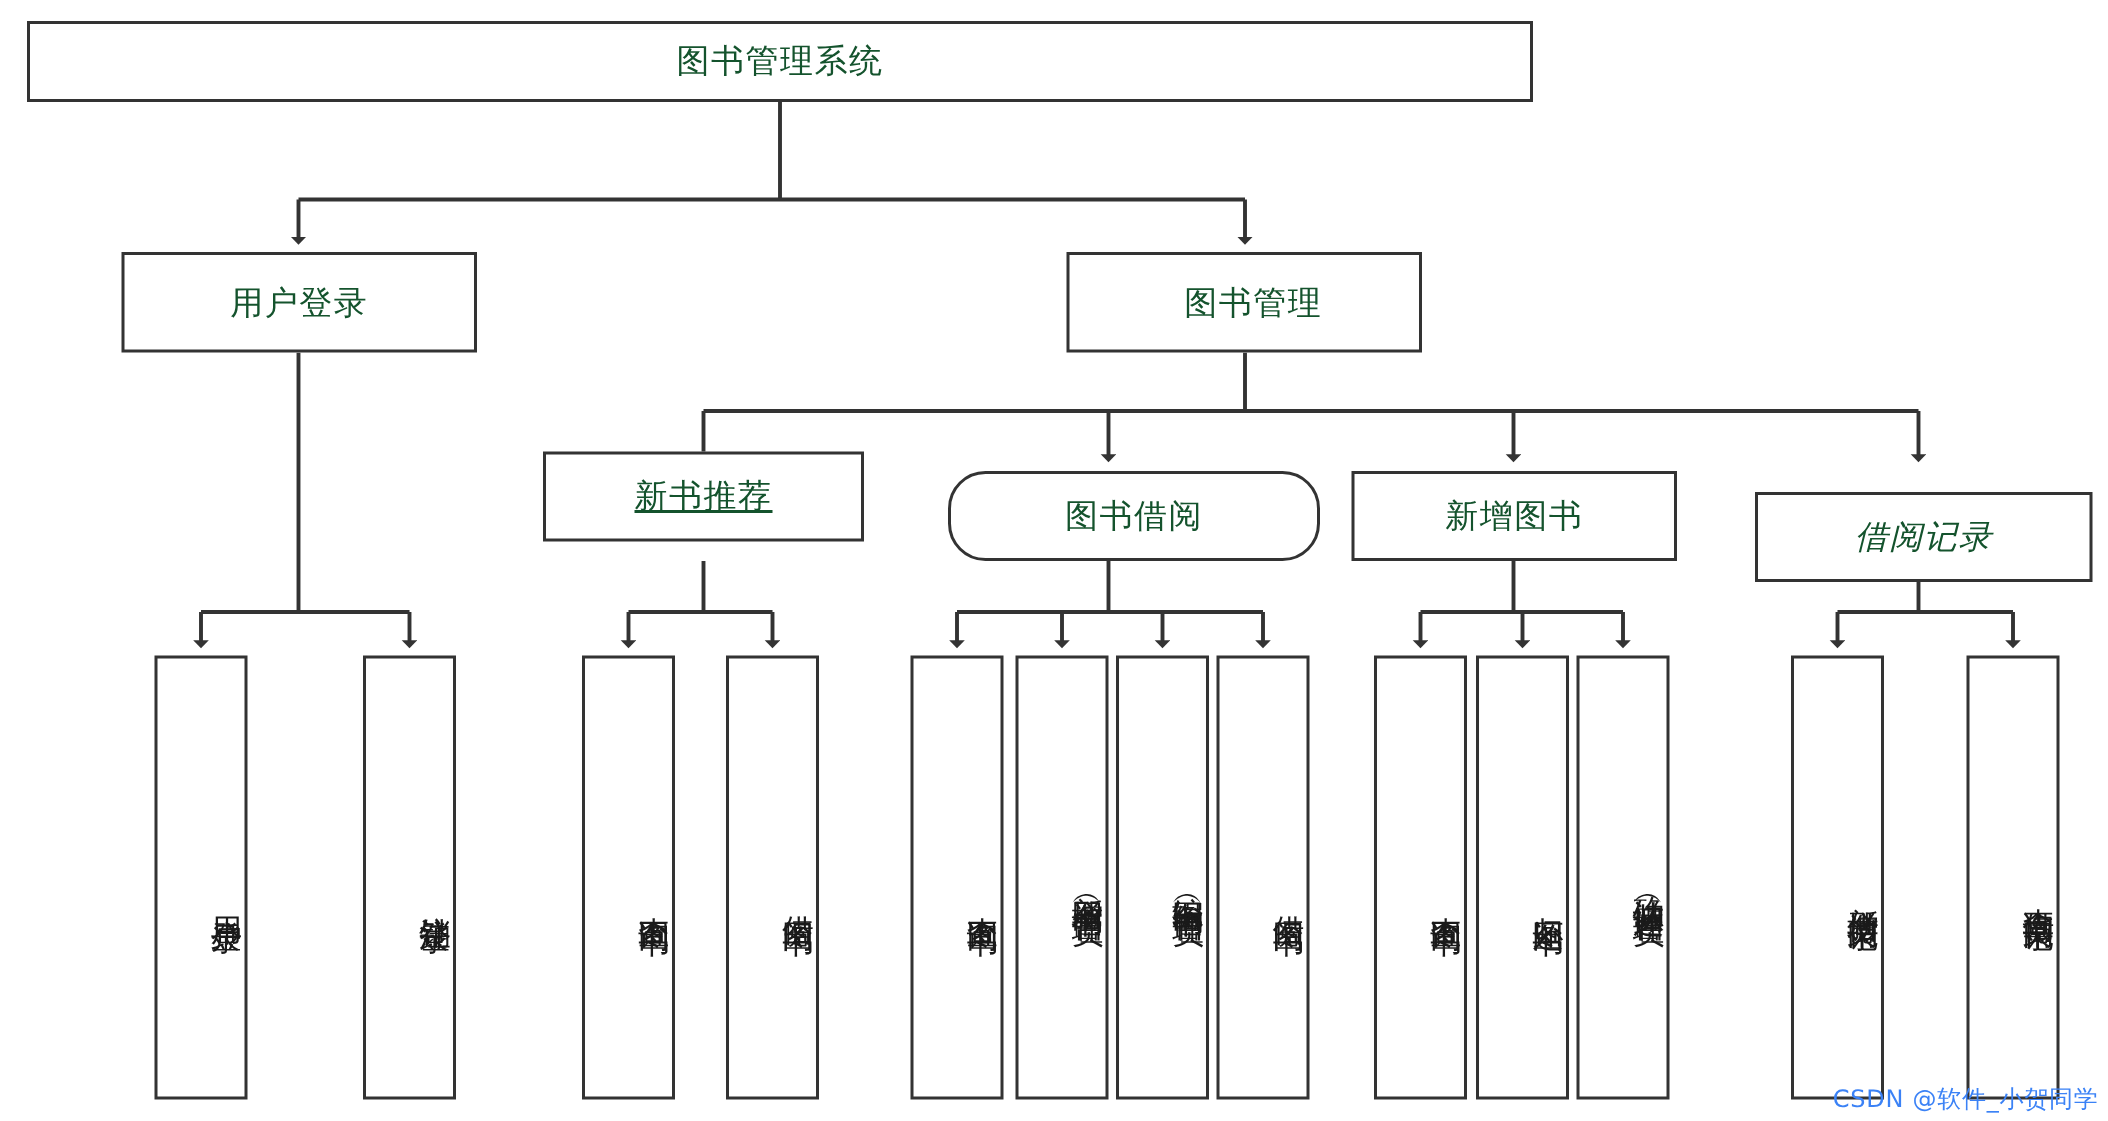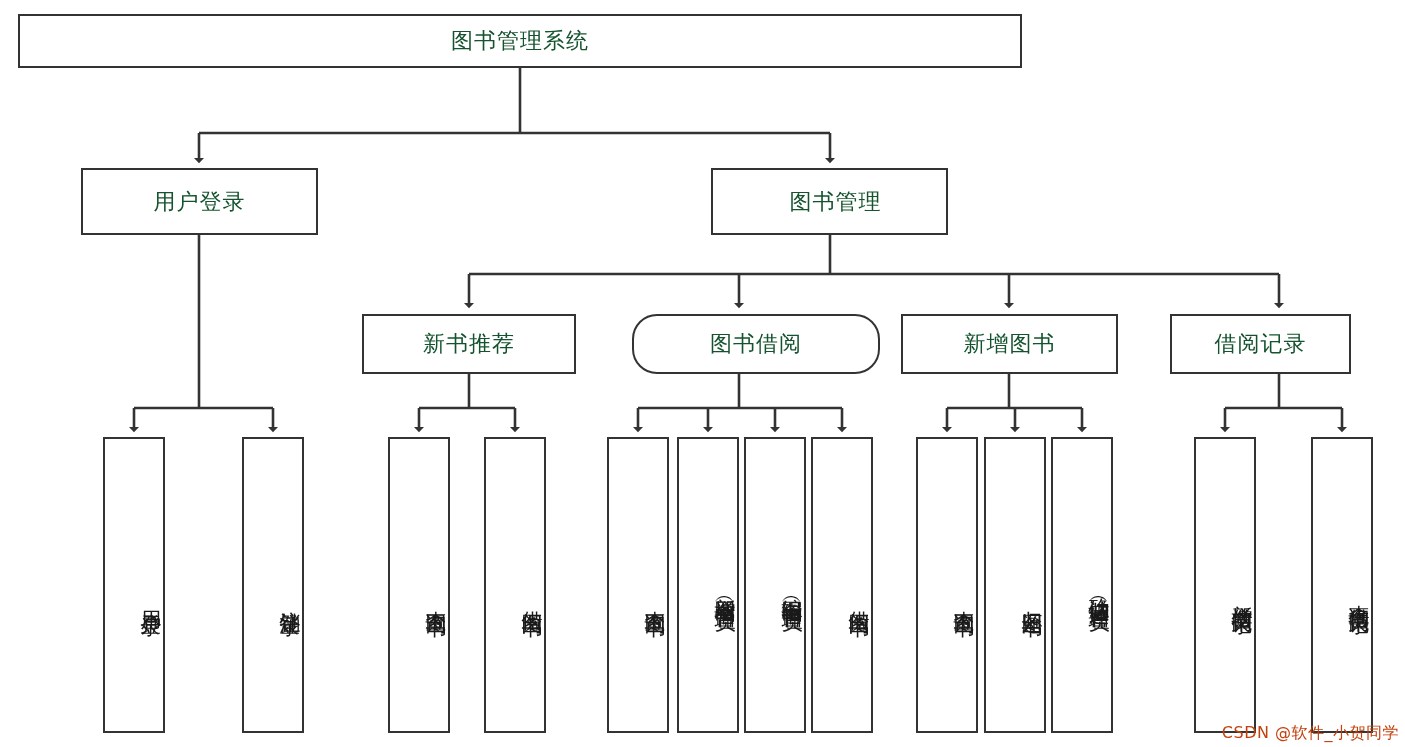--- a/index.html
+++ b/index.html
@@ -5,21 +5,21 @@
   html,body{margin:0;padding:0;background:#ffffff;}
   body{font-family:"DejaVu Sans","Liberation Sans",sans-serif;}
   #canvas{position:relative;width:1405px;height:747px;background:#ffffff;overflow:hidden;}
   #wires{position:absolute;left:0;top:0;width:1405px;height:747px;}
   .node{position:absolute;box-sizing:border-box;background:#ffffff;
         border:2.5px solid #333333;display:flex;align-items:center;justify-content:center;}
   .node.h{font-size:22px;color:#14532d;letter-spacing:1px;}
   .node.v{writing-mode:vertical-rl;text-orientation:upright;
           font-size:21px;color:#1a1a1a;line-height:1.22;letter-spacing:2px;
           padding-top:26px;align-items:flex-start;justify-content:center;}
-  #watermark{position:absolute;right:6px;bottom:3px;font-size:16px;color:#c2410c;
+  #watermark{position:absolute;right:6px;bottom:3px;font-size:16px;color:#3b82f6;
              letter-spacing:.5px;white-space:nowrap;}
 </style>
 </head>
 <body>
 
 <div id="canvas">
 
   <svg id="wires" viewBox="0 0 1405 747" xmlns="http://www.w3.org/2000/svg">
     <defs>
       <marker id="arrow" markerWidth="10" markerHeight="11" refX="2.2" refY="5.2" orient="auto" markerUnits="userSpaceOnUse">
@@ -68,24 +68,24 @@
       <path d="M1225,408 L1225,429" marker-end="url(#arrow)"></path>
       <path d="M1342,408 L1342,429" marker-end="url(#arrow)"></path>
     </g>
   </svg>
 
   <div class="node h" style="left:18px;top:14px;width:1004px;height:54px;">图书管理系统</div>
 
   <div class="node h" style="left:81px;top:168px;width:237px;height:67px;">用户登录</div>
   <div class="node h" style="left:711px;top:168px;width:237px;height:67px;padding-left:12px;">图书管理</div>
 
-  <div class="node h" style="left:362px;top:314px;width:214px;height:60px;">新书推荐</div>
+  <div class="node h" style="left:362px;top:301px;width:214px;height:60px;text-decoration:underline;">新书推荐</div>
   <div class="node h" style="left:632px;top:314px;width:248px;height:60px;border-radius:25px;">图书借阅</div>
   <div class="node h" style="left:901px;top:314px;width:217px;height:60px;">新增图书</div>
-  <div class="node h" style="left:1170px;top:314px;width:181px;height:60px;">借阅记录</div>
+  <div class="node h" style="left:1170px;top:328px;width:225px;height:60px;font-style:italic;">借阅记录</div>
 
   <div class="node v" style="left:103px;top:437px;width:62px;height:296px;">用户登录</div>
   <div class="node v" style="left:242px;top:437px;width:62px;height:296px;">注销登录</div>
   <div class="node v" style="left:388px;top:437px;width:62px;height:296px;">查询图书</div>
   <div class="node v" style="left:484px;top:437px;width:62px;height:296px;">借阅图书</div>
   <div class="node v" style="left:607px;top:437px;width:62px;height:296px;">查询图书</div>
   <div class="node v" style="left:677px;top:437px;width:62px;height:296px;padding-top:10px;">新增图书（管理员）</div>
   <div class="node v" style="left:744px;top:437px;width:62px;height:296px;padding-top:10px;">编辑图书（管理员）</div>
   <div class="node v" style="left:811px;top:437px;width:62px;height:296px;">借阅图书</div>
   <div class="node v" style="left:916px;top:437px;width:62px;height:296px;">查询图书</div>

